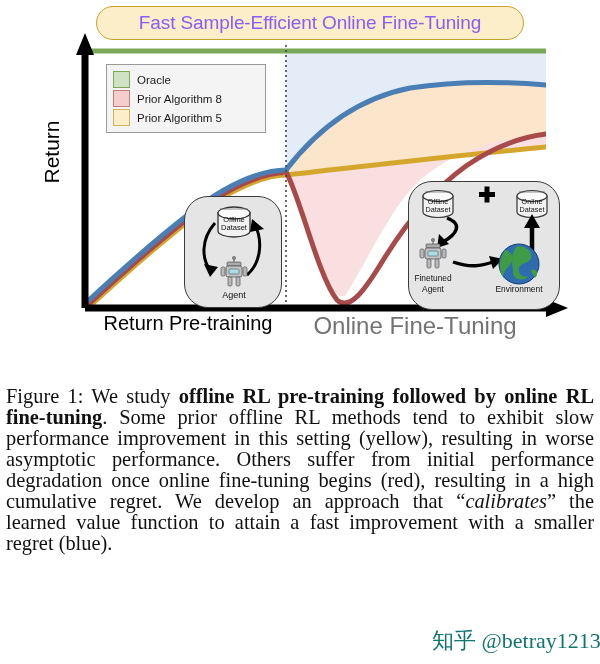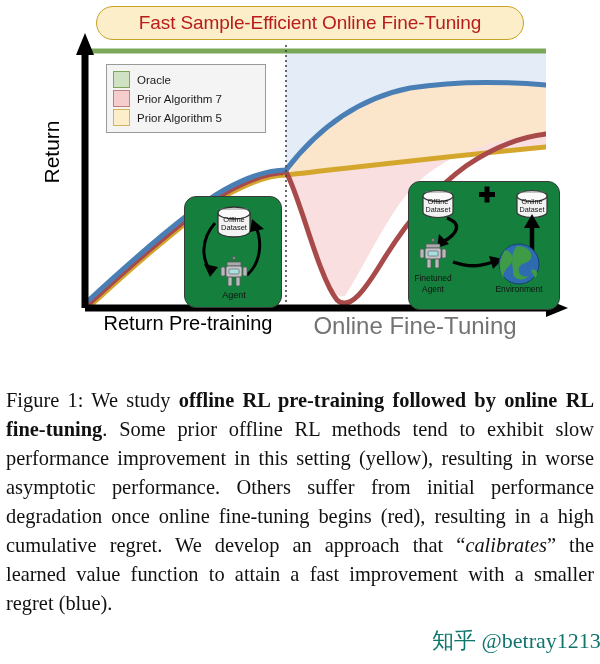--- a/index.html
+++ b/index.html
@@ -38,21 +38,21 @@
     border: 1.6px solid #c9a227;
     border-radius: 17px;
     display: flex;
     align-items: center;
     justify-content: center;
     box-sizing: border-box;
   }
   #title-pill span {
     font-family: "Liberation Sans", sans-serif;
     font-size: 19px;
-    color: #b91c1c;
+    color: #8b5cf6;
     letter-spacing: -0.1px;
     white-space: nowrap;
   }
 
   
   #legend {
     position: absolute;
     left: 106px;
     top: 64px;
     width: 160px;
@@ -109,23 +109,23 @@
     width: 250px;
     text-align: center;
     font-family: "Liberation Sans", sans-serif;
     font-size: 24px;
     color: #737373;
   }
 
   
   .inset {
     position: absolute;
-    background: #15803d;
+    background: #e5e5e5;
     border: 1.6px solid #3a3a3a;
-    border-radius: 12px;
+    border-radius: 24px;
     box-sizing: border-box;
   }
   #inset-offline {
     left: 184px;
     top: 196px;
     width: 98px;
     height: 112px;
   }
   #inset-online {
     left: 408px;
@@ -136,21 +136,21 @@
   .inset svg { position: absolute; left: 0; top: 0; }
 
   
   #caption {
     position: absolute;
     left: 6px;
     top: 386px;
     width: 588px;
     font-family: "Liberation Serif", serif;
     font-size: 20.4px;
-    line-height: 29px;
+    line-height: 21px;
     color: #111;
     text-align: justify;
     text-justify: inter-word;
   }
   #caption b { font-weight: bold; }
   #caption i { font-style: italic; }
 
   
   #watermark {
     position: absolute;
@@ -232,21 +232,21 @@
     <span>Fast Sample-Efficient Online Fine-Tuning</span>
   </div>
 
   <div id="legend">
     <div class="legend-row">
       <span class="legend-swatch" style="background:#cfe3c4;border-color:#7aa758;"></span>
       <span class="legend-label">Oracle</span>
     </div>
     <div class="legend-row">
       <span class="legend-swatch" style="background:#f6cdcd;border-color:#c07f7f;"></span>
-      <span class="legend-label">Prior Algorithm 7</span>
+      <span class="legend-label">Prior Algorithm 8</span>
     </div>
     <div class="legend-row">
       <span class="legend-swatch" style="background:#fbeec8;border-color:#d4b45a;"></span>
       <span class="legend-label">Prior Algorithm 5</span>
     </div>
   </div>
 
   <div id="ylabel">Return</div>
   <div id="xlabel-left">Return Pre-training</div>
   <div id="xlabel-right">Online Fine-Tuning</div>

